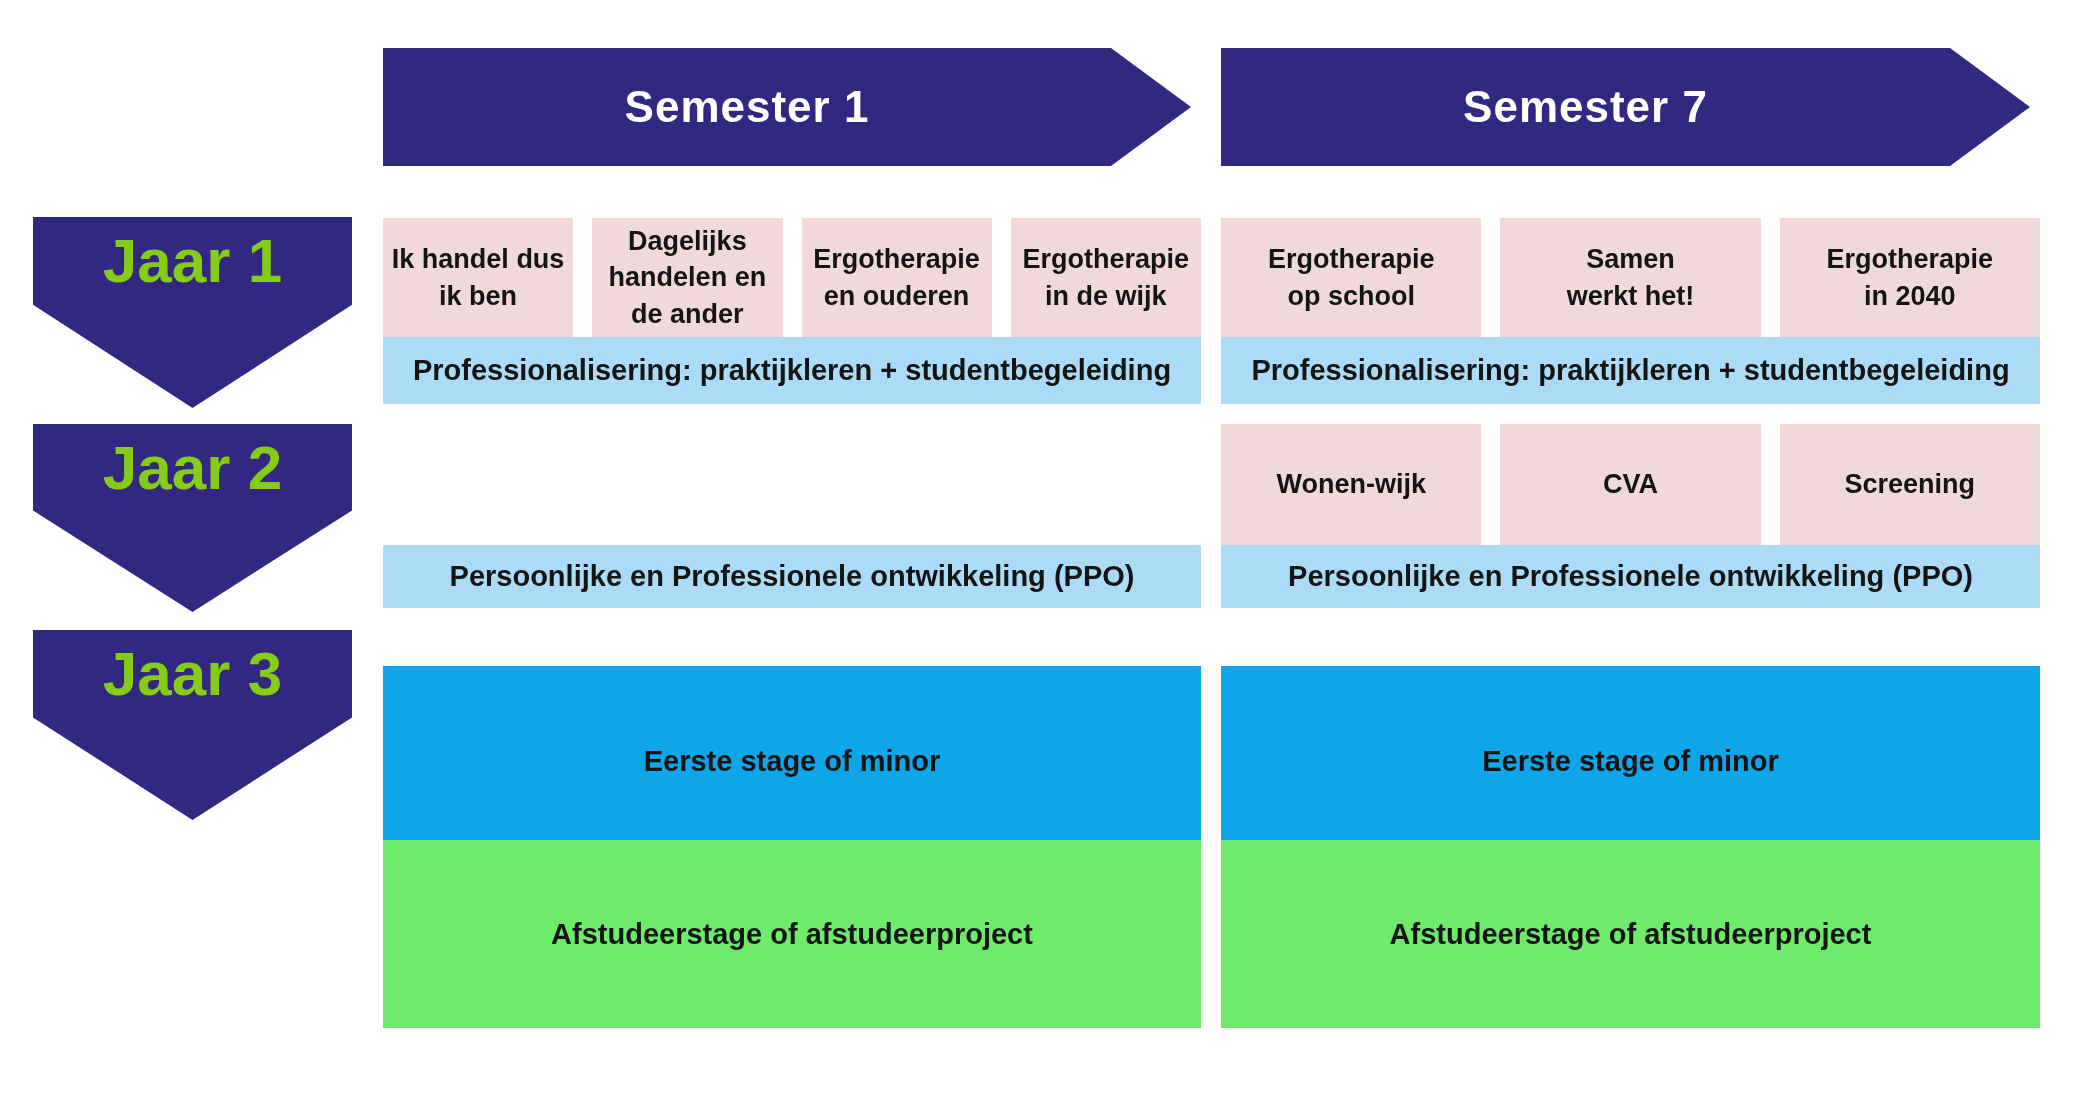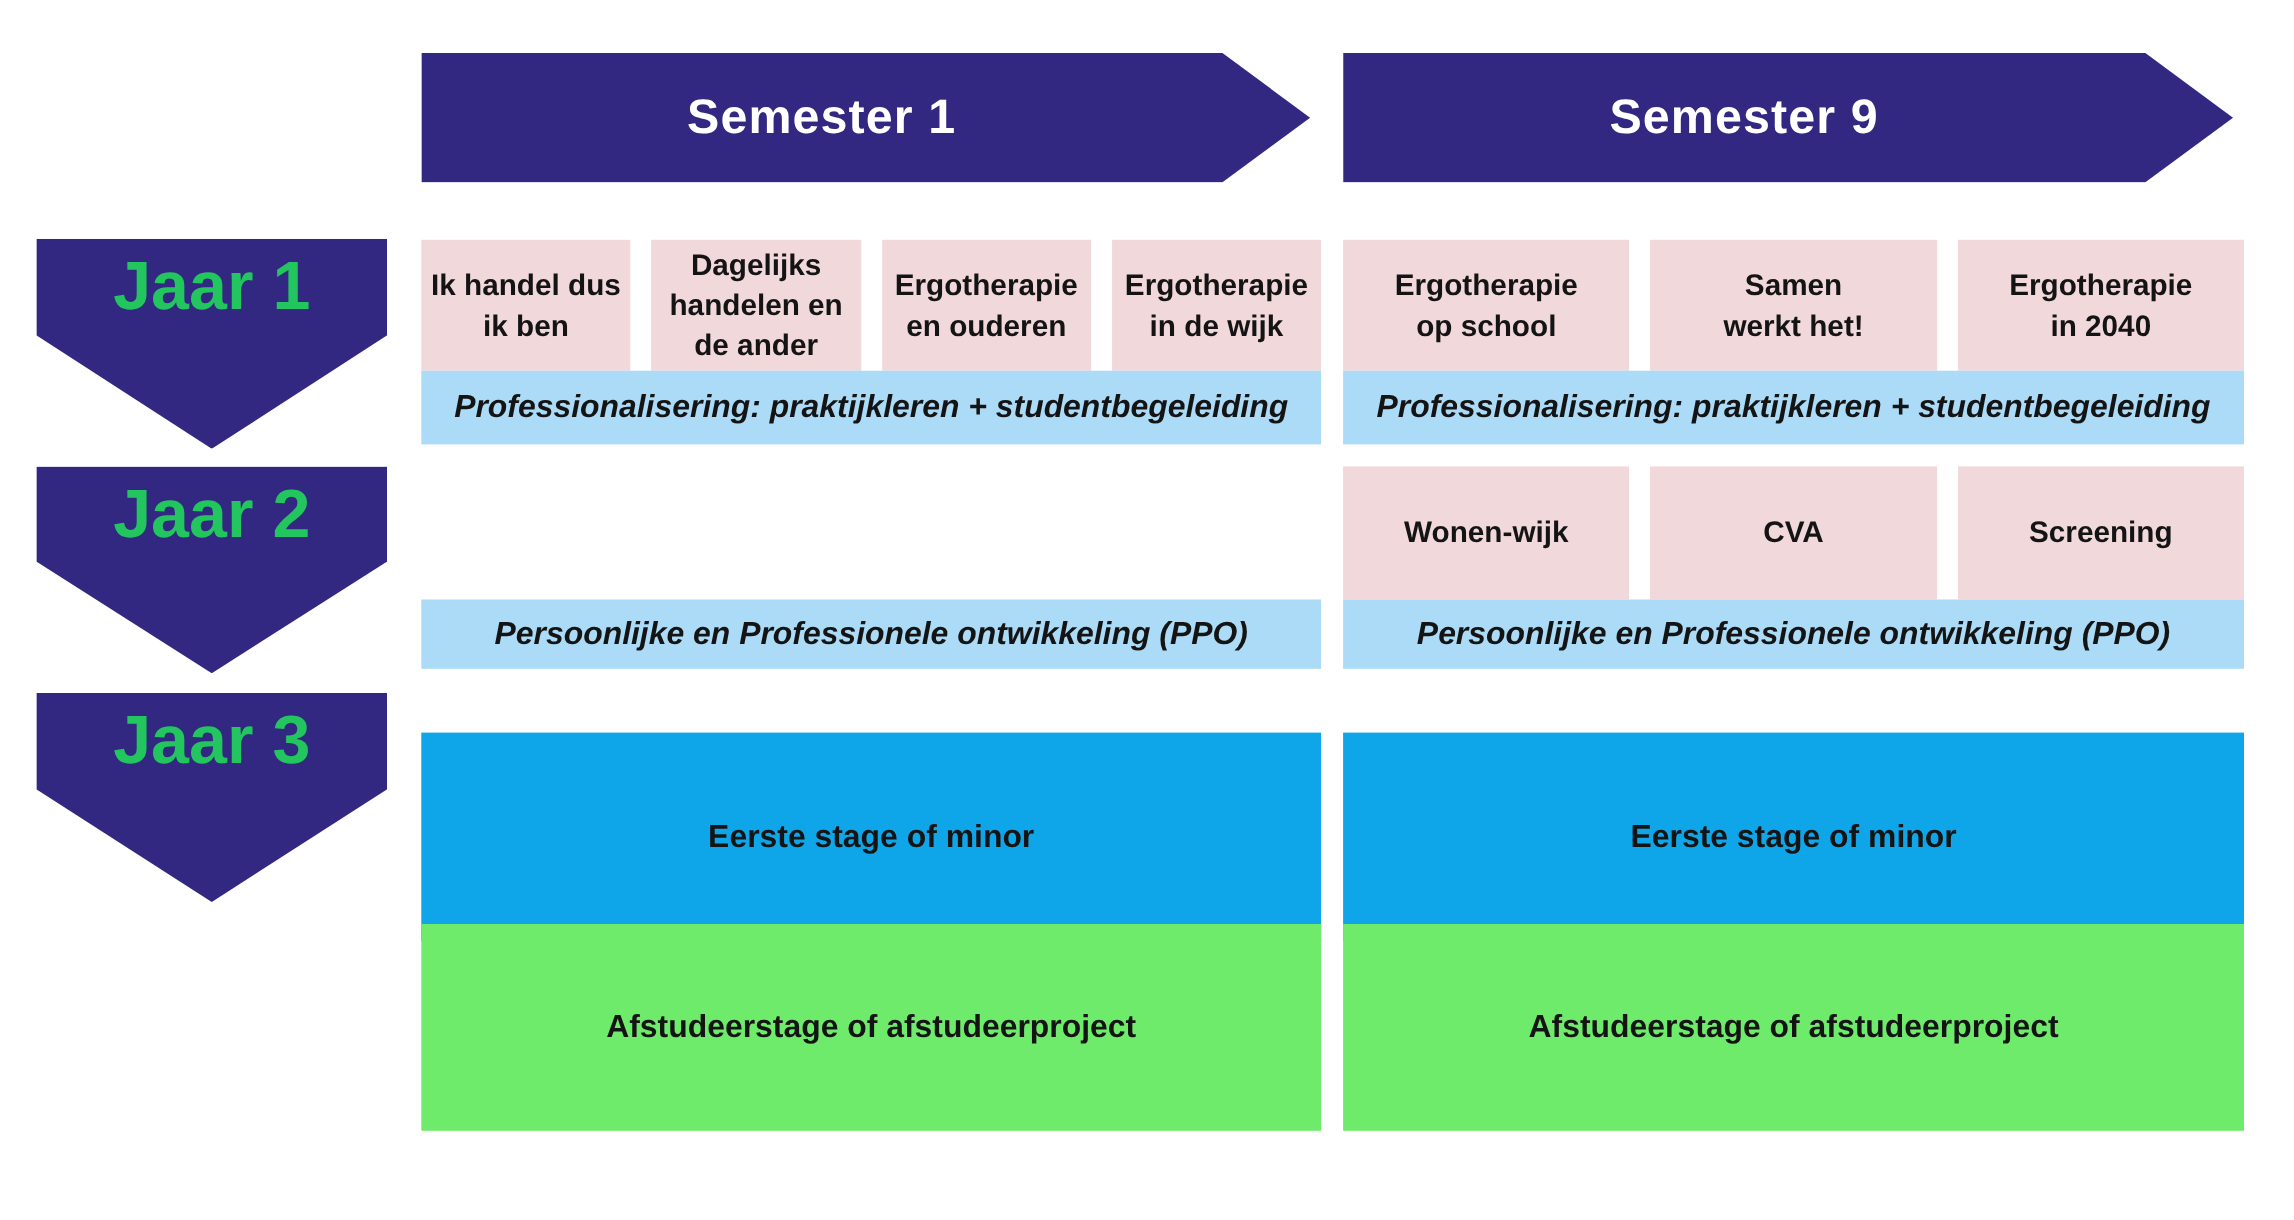--- a/index.html
+++ b/index.html
@@ -14,21 +14,21 @@
     clip-path: polygon(0 0, calc(100% - 80px) 0, 100% 50%, calc(100% - 80px) 100%, 0 100%);
     display:flex; align-items:center; justify-content:center;
     padding-right:80px; box-sizing:border-box;
     color:#ffffff; font-weight:700; font-size:44px; letter-spacing:1px;
   }
   .banner.s1 { left:383px; width:808px; }
   .banner.s2 { left:1221px; width:809px; }
 
   
   .year {
-    position:absolute; left:33px; width:319px; background:#322781; color:#22c55e;
+    position:absolute; left:33px; width:319px; background:#322781; color:#84cc16;
     clip-path: polygon(0 0, 100% 0, 100% 46%, 50% 100%, 0 46%);
   }
   .year .lbl {
     position:absolute; top:0; left:0; right:0; height:46%;
     display:flex; align-items:center; justify-content:center;
     font-size:62px; font-weight:700;
   }
   .y1 { top:217px; height:191px; }
   .y2 { top:424px; height:188px; }
   .y3 { top:630px; height:190px; }
@@ -44,21 +44,21 @@
     flex:1; background:#f1d8db; color:#141414;
     display:flex; align-items:center; justify-content:center;
     text-align:center; font-weight:700; font-size:27px; line-height:1.35;
   }
   .cell span { white-space:pre-line; }
 
   
   .bar {
     position:absolute; background:#abdbf7; color:#141414;
     display:flex; align-items:center; justify-content:center;
-    font-weight:700; font-size:29px;font-style:italic;
+    font-weight:700; font-size:29px;
   }
   .b1 { top:337px; height:67px; }
   .b2 { top:545px; height:63px; }
 
   
   .block {
     position:absolute; color:#141414;
     display:flex; align-items:center; justify-content:center;
     font-weight:700; font-size:29px;
   }
@@ -67,21 +67,21 @@
 </style>
 </head>
 <body>
 
 <div class="canvas">
 
   <div class="banner s1">
     <span>Semester 1</span>
   </div>
   <div class="banner s2">
-    <span>Semester 9</span>
+    <span>Semester 7</span>
   </div>
 
   <div class="year y1">
     <span class="lbl">Jaar 1</span>
   </div>
   <div class="year y2">
     <span class="lbl">Jaar 2</span>
   </div>
   <div class="year y3">
     <span class="lbl">Jaar 3</span>

